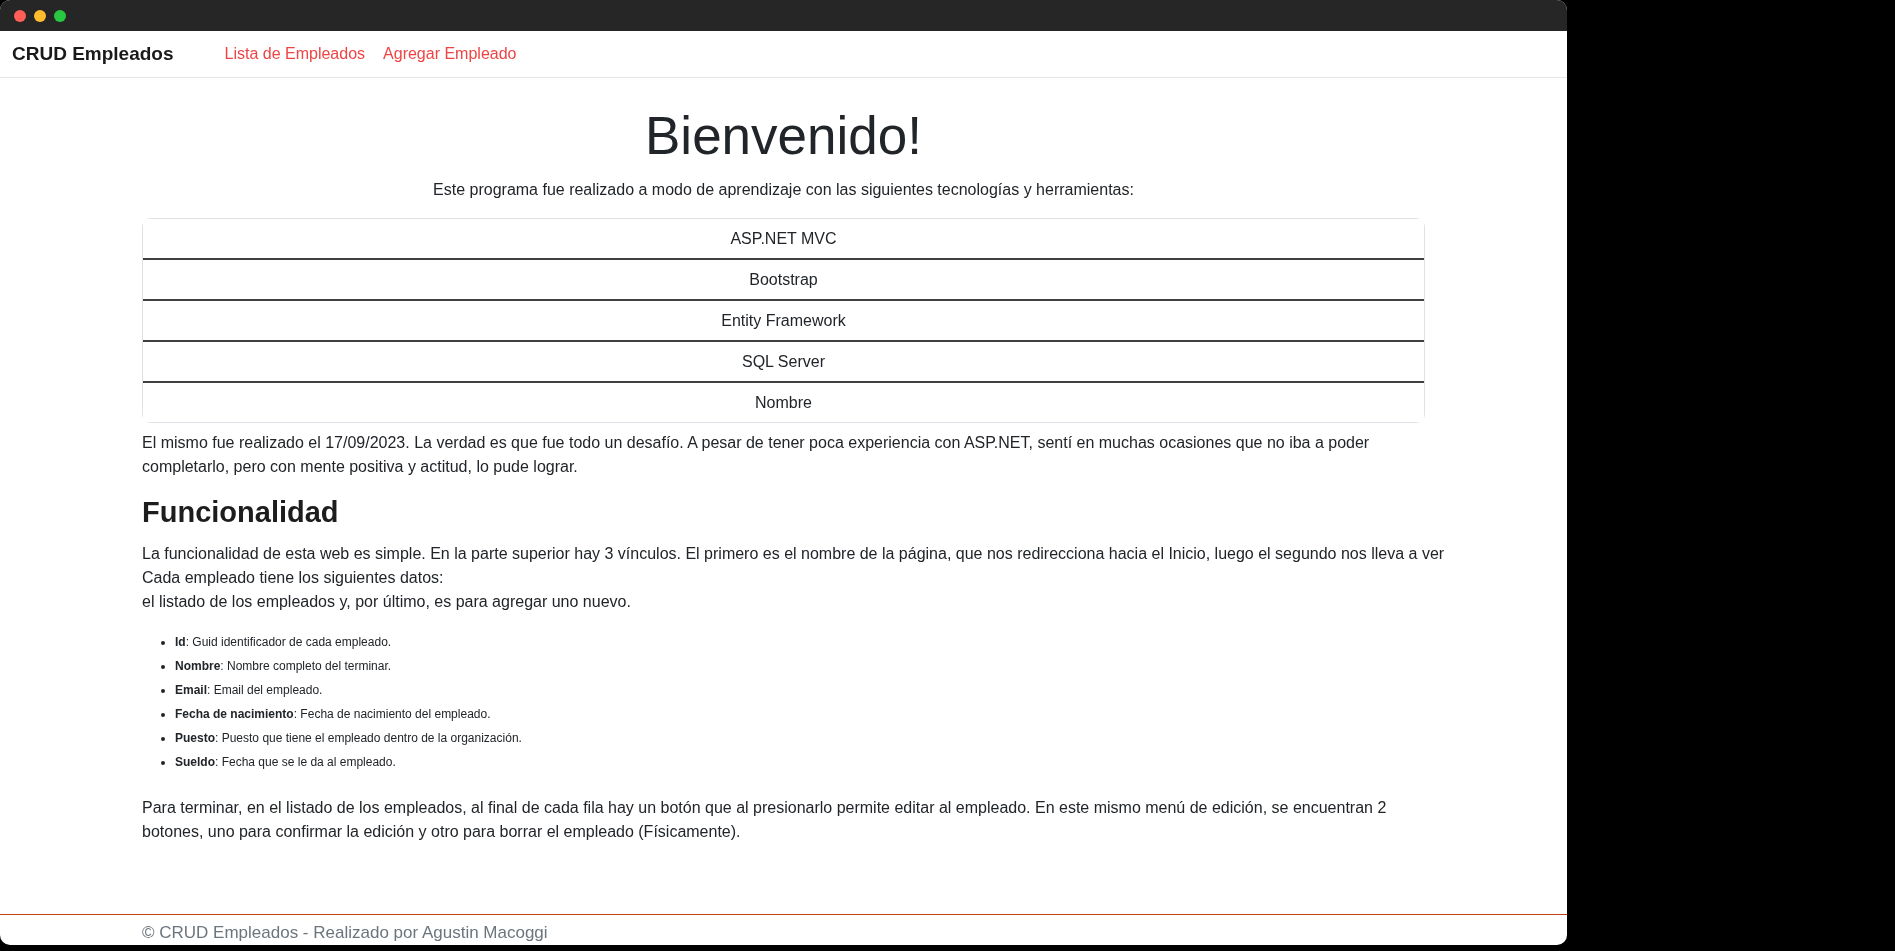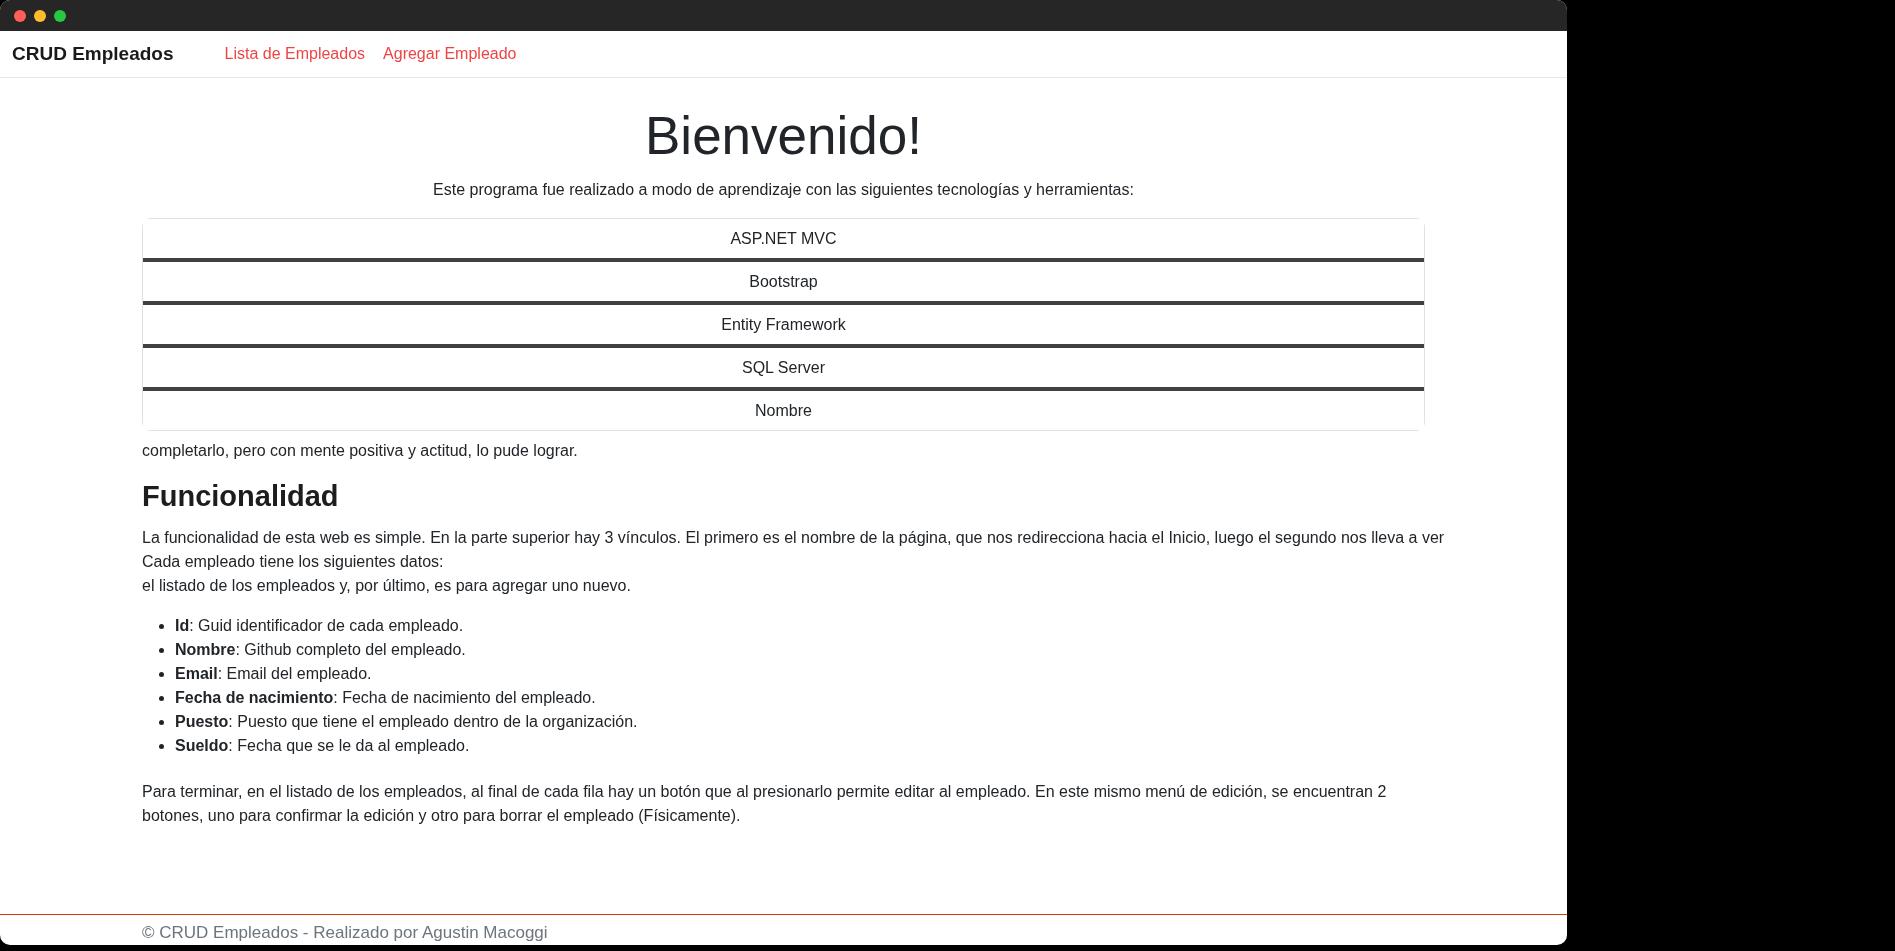--- a/index.html
+++ b/index.html
@@ -61,40 +61,40 @@
   .list-group{
     list-style:none;margin:16px 0 0 0;padding:0;
     border-radius:9px;
     border:1px solid #dee2e6;
   }
   .list-group-item{
     display:block;
     padding:8px 16px;
     font-size:16px;line-height:23px;
     text-align:center;
-    border-top:4px solid #404040;
+    border-top:2px solid #404040;
     background:#fff;
   }
   .list-group-item:first-child{border-top:none;}
   .para{margin:0;}
   .para .line{white-space:nowrap;font-size:16px;line-height:24px;}
   .para.intro{margin-top:8px;}
   .section-heading{
     margin:16px 0 0 0;
     font-size:29px;line-height:34px;font-weight:600;color:#1d1d1d;
     white-space:nowrap;
   }
   .para.func{margin-top:13px;}
   .fields{
     margin:16px 0 0 0;
     padding-left:33px;
     list-style:disc;
   }
   .fields li{
-    font-size:16px;line-height:24px;
+    font-size:12px;line-height:24px;
   }
   .fields .term{font-weight:bold;}
   .para.closing{margin-top:22px;}
   
   .footer{
     border-top:1px solid #c2410c;
     margin-top:32px;
     padding:6px 0 0 0;
   }
   .footer .footer-text{
@@ -128,34 +128,35 @@
 
       <ul class="list-group">
         <li class="list-group-item">ASP.NET MVC</li>
         <li class="list-group-item">Bootstrap</li>
         <li class="list-group-item">Entity Framework</li>
         <li class="list-group-item">SQL Server</li>
         <li class="list-group-item">Nombre</li>
       </ul>
 
       <div class="para intro">
+        <div class="line">El mismo fue realizado el 17/09/2023. La verdad es que fue todo un desafío. A pesar de tener poca experiencia con ASP.NET, sentí en muchas ocasiones que no iba a poder</div>
         <div class="line">completarlo, pero con mente positiva y actitud, lo pude lograr.</div>
       </div>
 
       <h2 class="section-heading">Funcionalidad</h2>
 
       <div class="para func">
         <div class="line">La funcionalidad de esta web es simple. En la parte superior hay 3 vínculos. El primero es el nombre de la página, que nos redirecciona hacia el Inicio, luego el segundo nos lleva a ver</div>
         <div class="line">Cada empleado tiene los siguientes datos:</div>
         <div class="line">el listado de los empleados y, por último, es para agregar uno nuevo.</div>
       </div>
 
       <ul class="fields">
         <li><span class="term">Id</span><span>: Guid identificador de cada empleado.</span></li>
-        <li><span class="term">Nombre</span><span>: Github completo del empleado.</span></li>
+        <li><span class="term">Nombre</span><span>: Nombre completo del terminar.</span></li>
         <li><span class="term">Email</span><span>: Email del empleado.</span></li>
         <li><span class="term">Fecha de nacimiento</span><span>: Fecha de nacimiento del empleado.</span></li>
         <li><span class="term">Puesto</span><span>: Puesto que tiene el empleado dentro de la organización.</span></li>
         <li><span class="term">Sueldo</span><span>: Fecha que se le da al empleado.</span></li>
       </ul>
 
       <div class="para closing">
         <div class="line">Para terminar, en el listado de los empleados, al final de cada fila hay un botón que al presionarlo permite editar al empleado. En este mismo menú de edición, se encuentran 2</div>
         <div class="line">botones, uno para confirmar la edición y otro para borrar el empleado (Físicamente).</div>
       </div>

